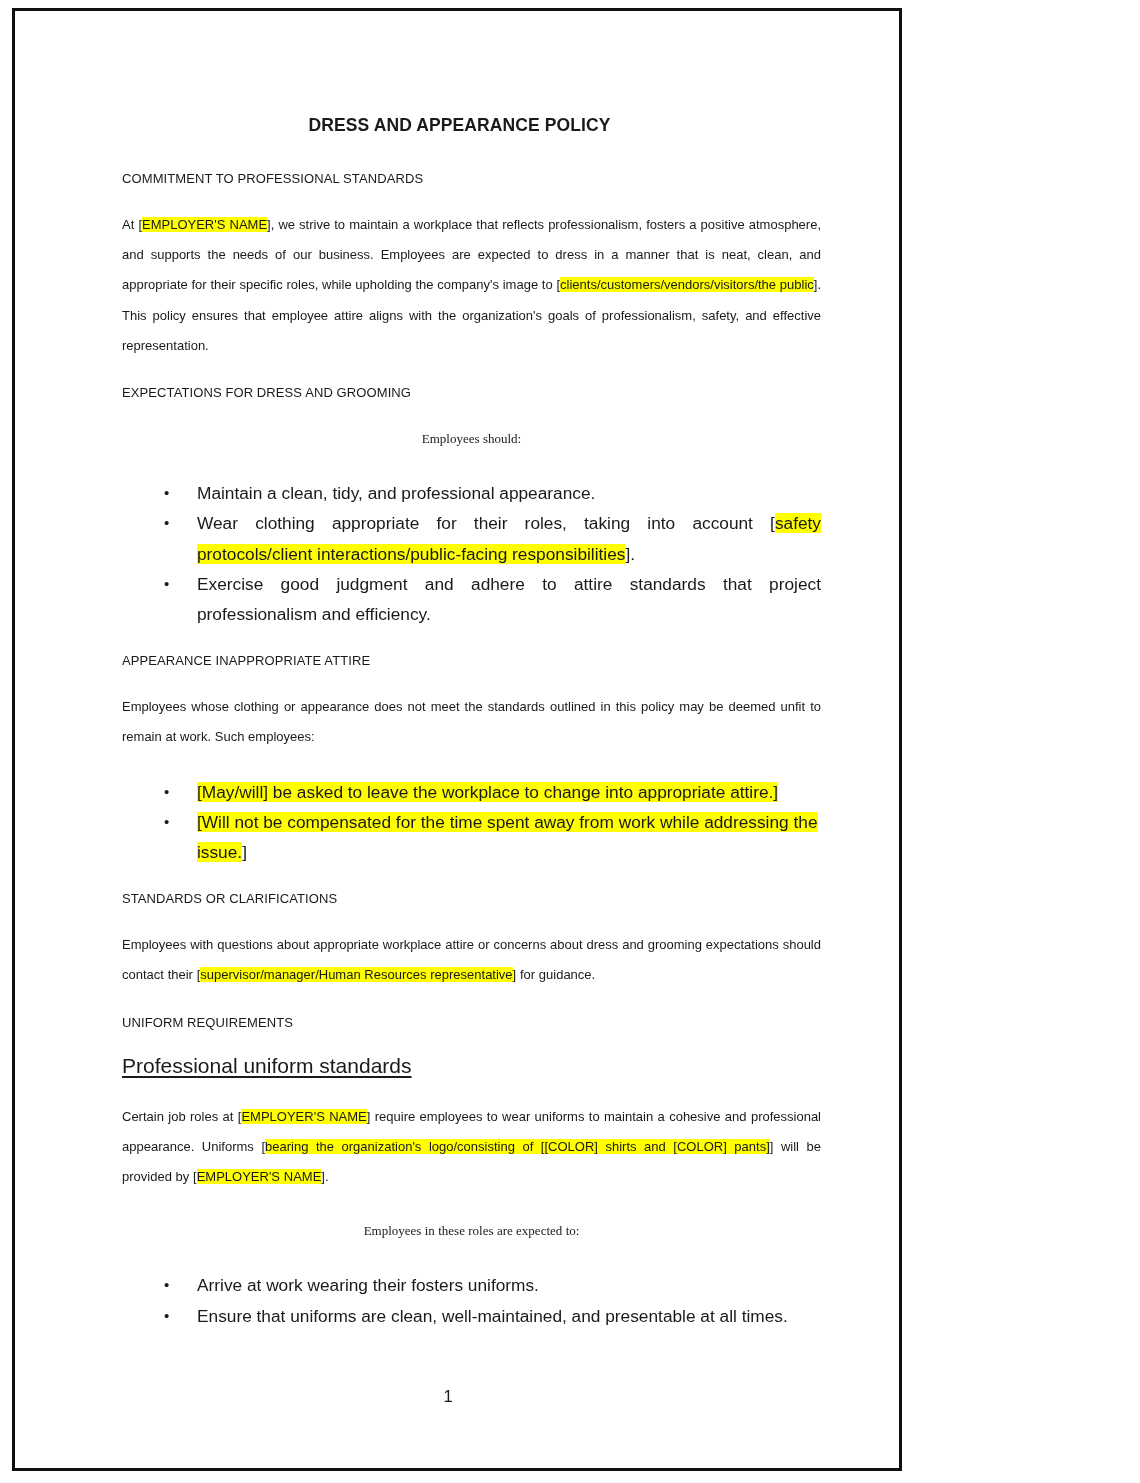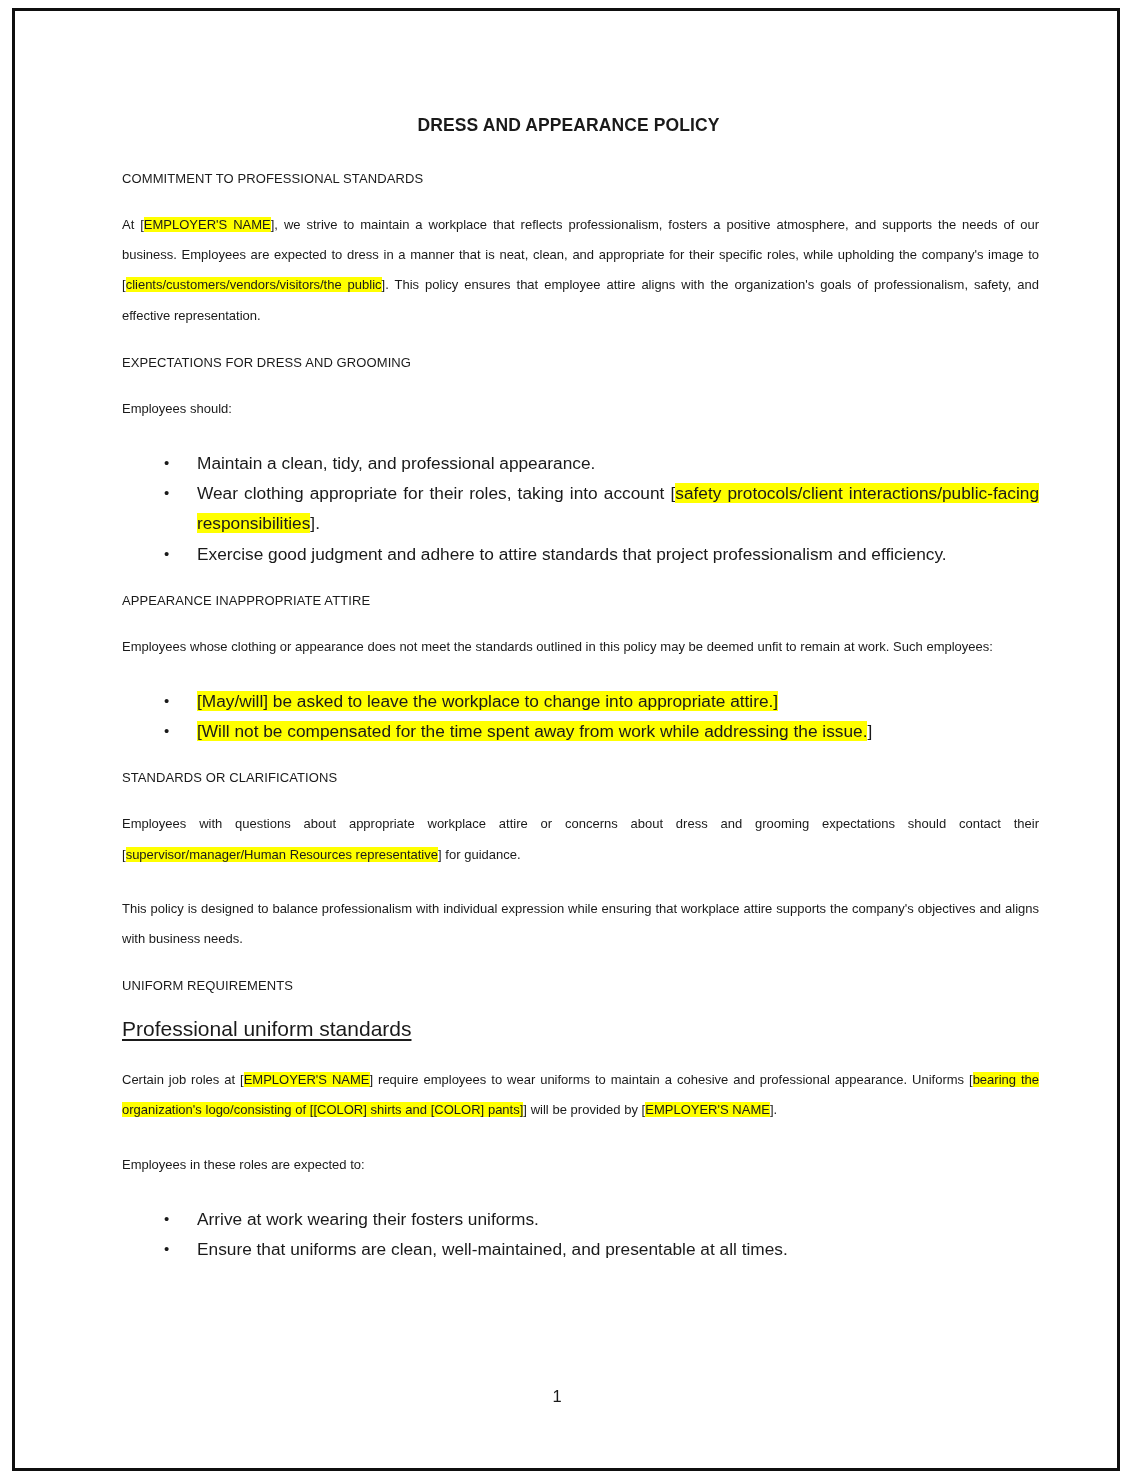--- a/index.html
+++ b/index.html
@@ -10,21 +10,21 @@
   body {
     width: 1140px;
     height: 1483px;
     font-family: "Liberation Sans", sans-serif;
     color: #1a1a1a;
   }
   #page {
     position: absolute;
     left: 12px;
     top: 8px;
-    width: 1108px;
+    width: 890px;
     height: 1463px;
     box-sizing: border-box;
     border: 3px solid #0f0f0f;
     background: #ffffff;
     overflow: hidden;
   }
   #sheet {
     position: absolute;
     left: 0;
     top: 0;
@@ -55,21 +55,22 @@
     margin: 0 0 24px 0;
   }
   p.body {
     font-size: 13px;
     line-height: 30.2px;
     text-align: justify;
     margin: 0 0 24px 0;
     word-spacing: 0.1px;
   }
   p.body.left {
-    text-align: left;
+    text-align: center;
+    font-family: Liberation Serif, serif;
   }
   ul.bullets {
     list-style: none;
     margin: 0 0 24px 0;
     padding: 0;
   }
   ul.bullets li {
     position: relative;
     font-size: 17.3px;
     line-height: 30.2px;
@@ -130,21 +131,20 @@
 
     <ul class="bullets">
       <li class="left"><span class="hl">[May/will] be asked to leave the workplace to change into appropriate attire.]</span></li>
       <li class="left"><span class="hl">[Will not be compensated for the time spent away from work while addressing the issue.</span><span>]</span></li>
     </ul>
 
     <h2 class="section-head">STANDARDS OR CLARIFICATIONS</h2>
 
     <p class="body"><span>Employees with questions about appropriate workplace attire or concerns about dress and grooming expectations should contact their [</span><span class="hl">supervisor/manager/Human Resources representative</span><span>] for guidance.</span></p>
 
-    <p class="body">This policy is designed to balance professionalism with individual expression while ensuring that workplace attire supports the company's objectives and aligns with business needs.</p>
 
     <h2 class="section-head">UNIFORM REQUIREMENTS</h2>
 
     <h3 class="sub-head">Professional uniform standards</h3>
 
     <p class="body"><span>Certain job roles at [</span><span class="hl">EMPLOYER'S NAME</span><span>] require employees to wear uniforms to maintain a cohesive and professional appearance. Uniforms [</span><span class="hl">bearing the organization's logo/consisting of [[COLOR] shirts and [COLOR] pants]</span><span>] will be provided by [</span><span class="hl">EMPLOYER'S NAME</span><span>].</span></p>
 
     <p class="body left">Employees in these roles are expected to:</p>
 
     <ul class="bullets">

